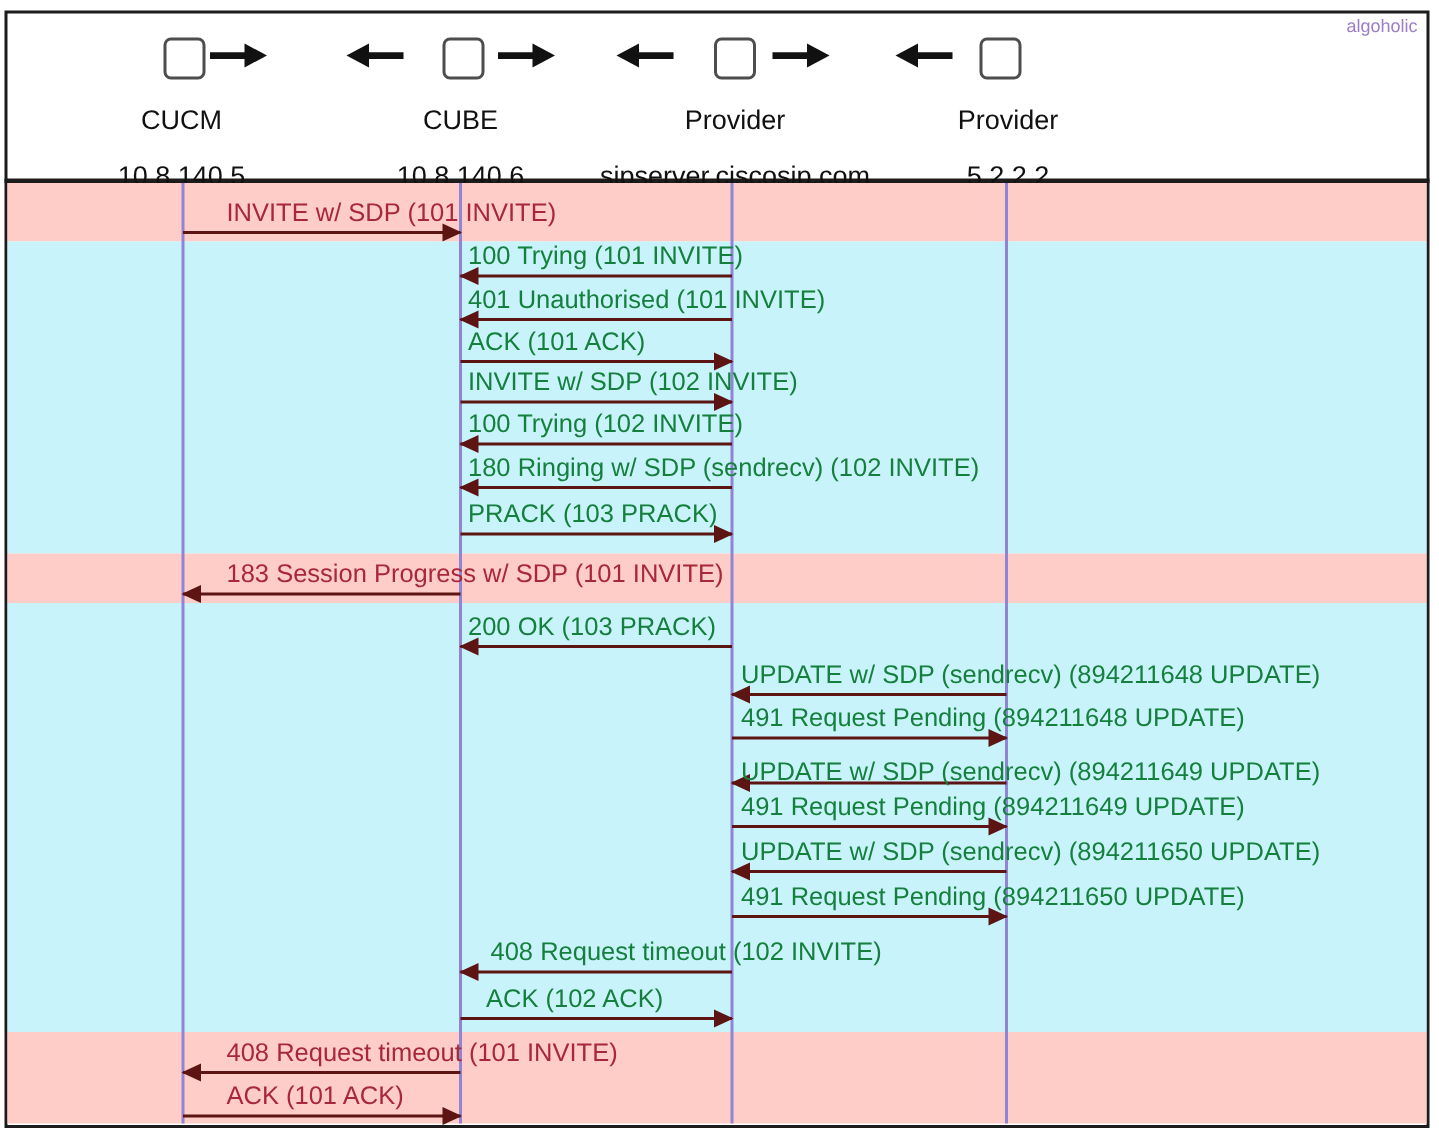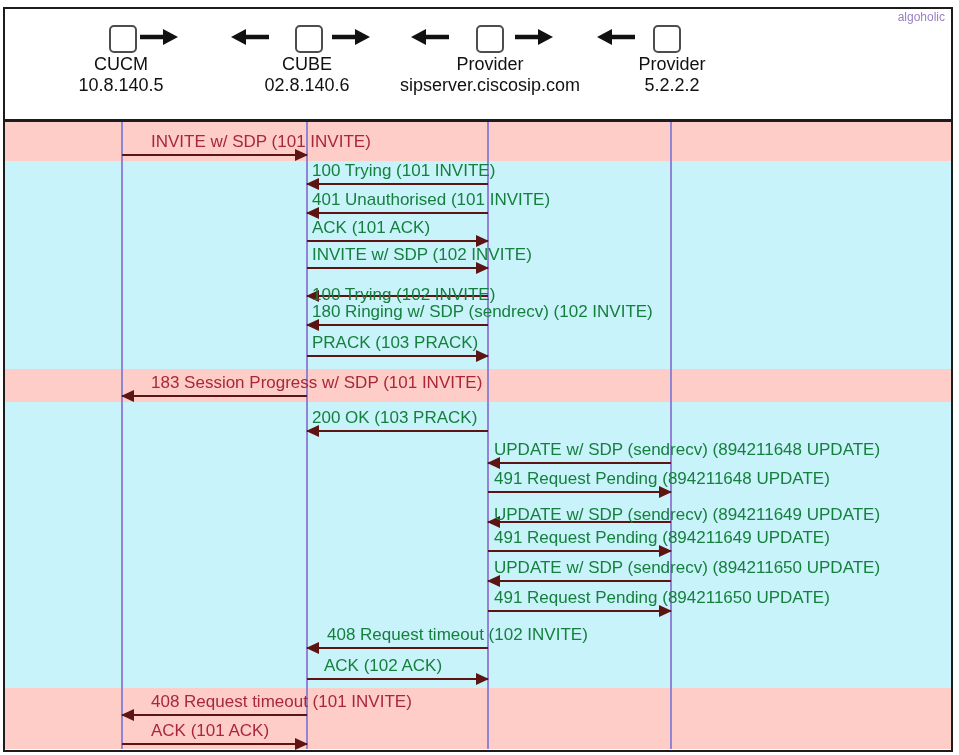--- a/index.html
+++ b/index.html
@@ -21,21 +21,21 @@
   
   .esquare{
     position:absolute;width:24px;height:24px;top:25px;
     border:2px solid #4d4d4d;border-radius:5px;background:#fff;
   }
   .earrow{position:absolute;top:24px;width:40px;height:26px;}
   .elabel{
     position:absolute;top:54px;text-align:center;font-size:18px;color:#111;
     line-height:21px;white-space:nowrap;
   }
-  .elabel span{display:block;}
+  .elabel span{display:block;margin-top:16px;}
   
   .band{position:absolute;left:5px;width:946px;z-index:1;}
   .band.pink{background:#fecdc7;}
   .band.cyan{background:#c9f3fa;}
   .lifeline{
     position:absolute;top:122px;height:627px;width:2px;
     background:#9184d4;z-index:2;
   }
   .lbl{
     position:absolute;z-index:4;font-size:17px;white-space:nowrap;
@@ -87,21 +87,21 @@
       <line x1="14" y1="13" x2="39" y2="13" stroke="#111" stroke-width="4.5"></line>
       <polygon points="16,5 1,13 16,21" fill="#111"></polygon>
     </svg>
   <div class="esquare" style="left:295px;"></div>
   <svg class="earrow" style="left:331px;" viewBox="0 0 40 26">
       <line x1="1" y1="13" x2="26" y2="13" stroke="#111" stroke-width="4.5"></line>
       <polygon points="24,5 39,13 24,21" fill="#111"></polygon>
     </svg>
   <div class="elabel" style="left:207px;width:200px;">
     <span>CUBE</span>
-    <span>02.8.140.6</span>
+    <span>10.8.140.6</span>
   </div>
 
   <svg class="earrow" style="left:410px;" viewBox="0 0 40 26">
       <line x1="14" y1="13" x2="39" y2="13" stroke="#111" stroke-width="4.5"></line>
       <polygon points="16,5 1,13 16,21" fill="#111"></polygon>
     </svg>
   <div class="esquare" style="left:476px;"></div>
   <svg class="earrow" style="left:514px;" viewBox="0 0 40 26">
       <line x1="1" y1="13" x2="26" y2="13" stroke="#111" stroke-width="4.5"></line>
       <polygon points="24,5 39,13 24,21" fill="#111"></polygon>
@@ -129,21 +129,21 @@
 
   <span class="lbl" style="left:312px;top:190px;">401 Unauthorised (101 INVITE)</span>
   <div class="arr left" style="left:307px;top:212px;width:181px;"></div>
 
   <span class="lbl" style="left:312px;top:218px;">ACK (101 ACK)</span>
   <div class="arr right" style="left:307px;top:240px;width:181px;"></div>
 
   <span class="lbl" style="left:312px;top:245px;text-align:center;">INVITE w/ SDP (102 INVITE)</span>
   <div class="arr right" style="left:307px;top:267px;width:181px;"></div>
 
-  <span class="lbl" style="left:312px;top:273px;margin-top:12px;">100 Trying (102 INVITE)</span>
+  <span class="lbl" style="left:312px;top:273px;">100 Trying (102 INVITE)</span>
   <div class="arr left" style="left:307px;top:295px;width:181px;"></div>
 
   <span class="lbl" style="left:312px;top:302px;">180 Ringing w/ SDP (sendrecv) (102 INVITE)</span>
   <div class="arr left" style="left:307px;top:324px;width:181px;"></div>
 
   <span class="lbl" style="left:312px;top:333px;">PRACK (103 PRACK)</span>
   <div class="arr right" style="left:307px;top:355px;width:181px;"></div>
 
   <span class="lbl crimson" style="left:127px;top:373px;">183 Session Progress w/ SDP (101 INVITE)</span>
   <div class="arr left" style="left:122px;top:395px;width:185px;"></div>

